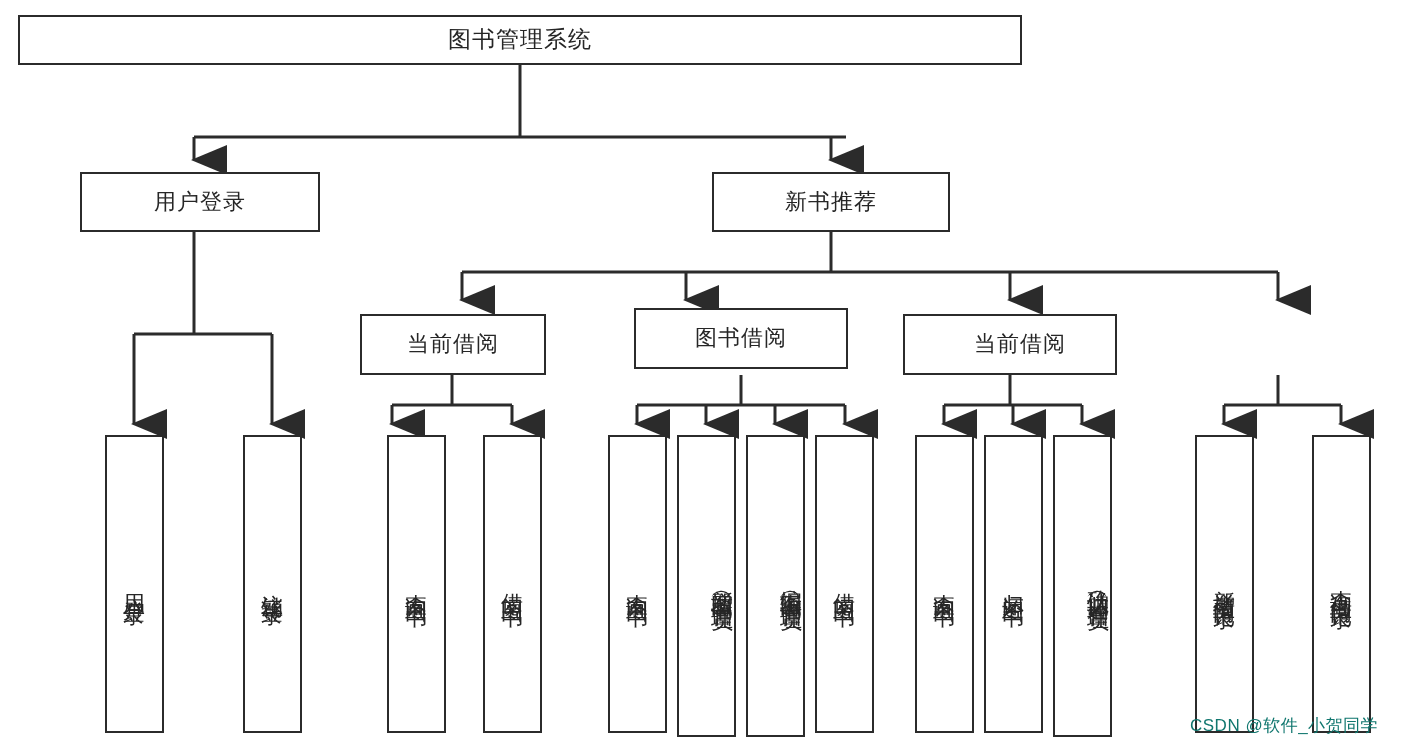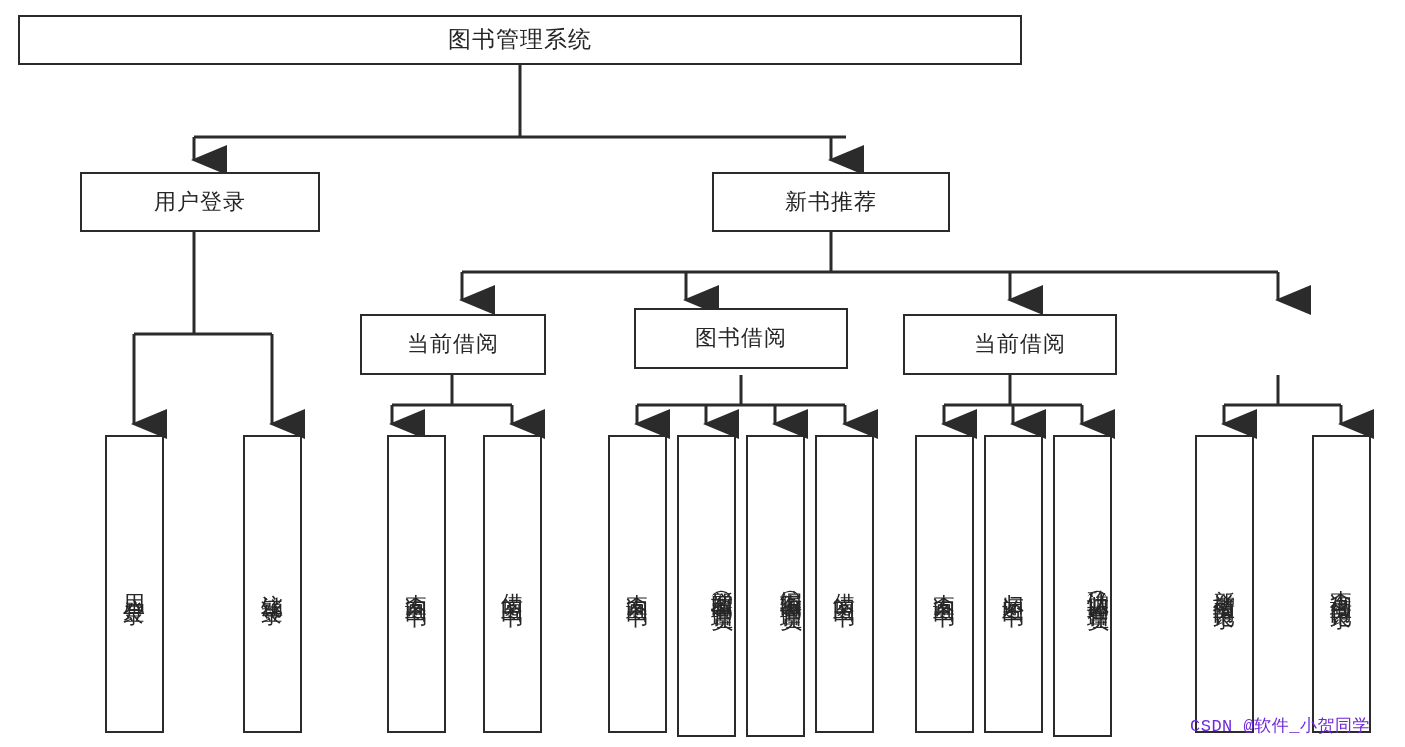--- a/index.html
+++ b/index.html
@@ -53,22 +53,22 @@
     align-items:flex-start;
     justify-content:center;
     padding-top:2px;
     letter-spacing:3px;
   }
   #watermark{
     position:absolute;
     left:1190px;
     top:714px;
     font-size:17px;
-    color:#6d28d9;
-    font-family:Liberation Mono, monospace;
+    color:#0f766e;
+    font-family:Liberation Sans, sans-serif;
     white-space:nowrap;
     letter-spacing:0.5px;
   }
 </style>
 </head>
 <body>
 
 <div id="canvas">
 
   <svg id="edges" viewBox="0 0 1405 747">

